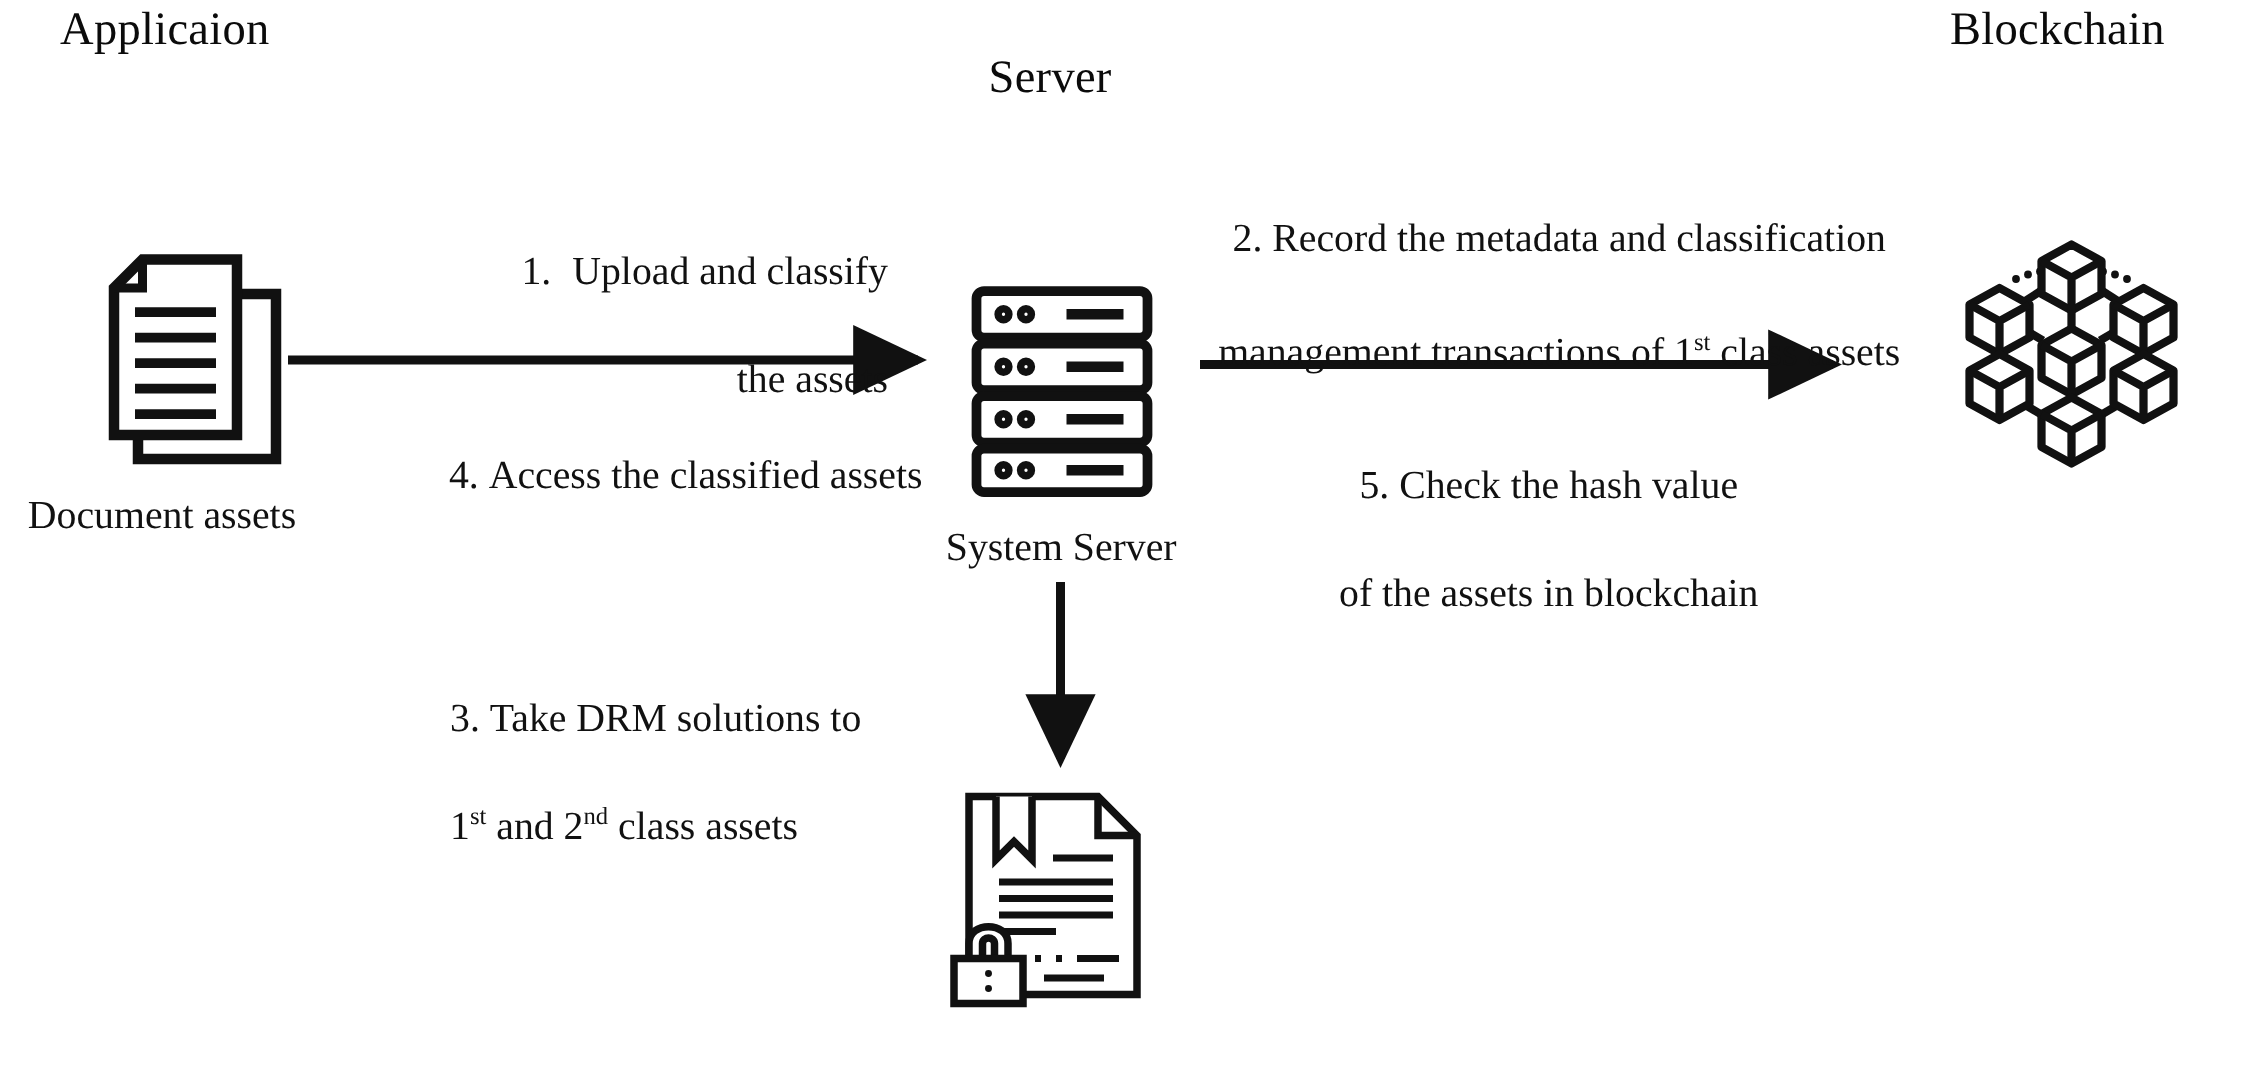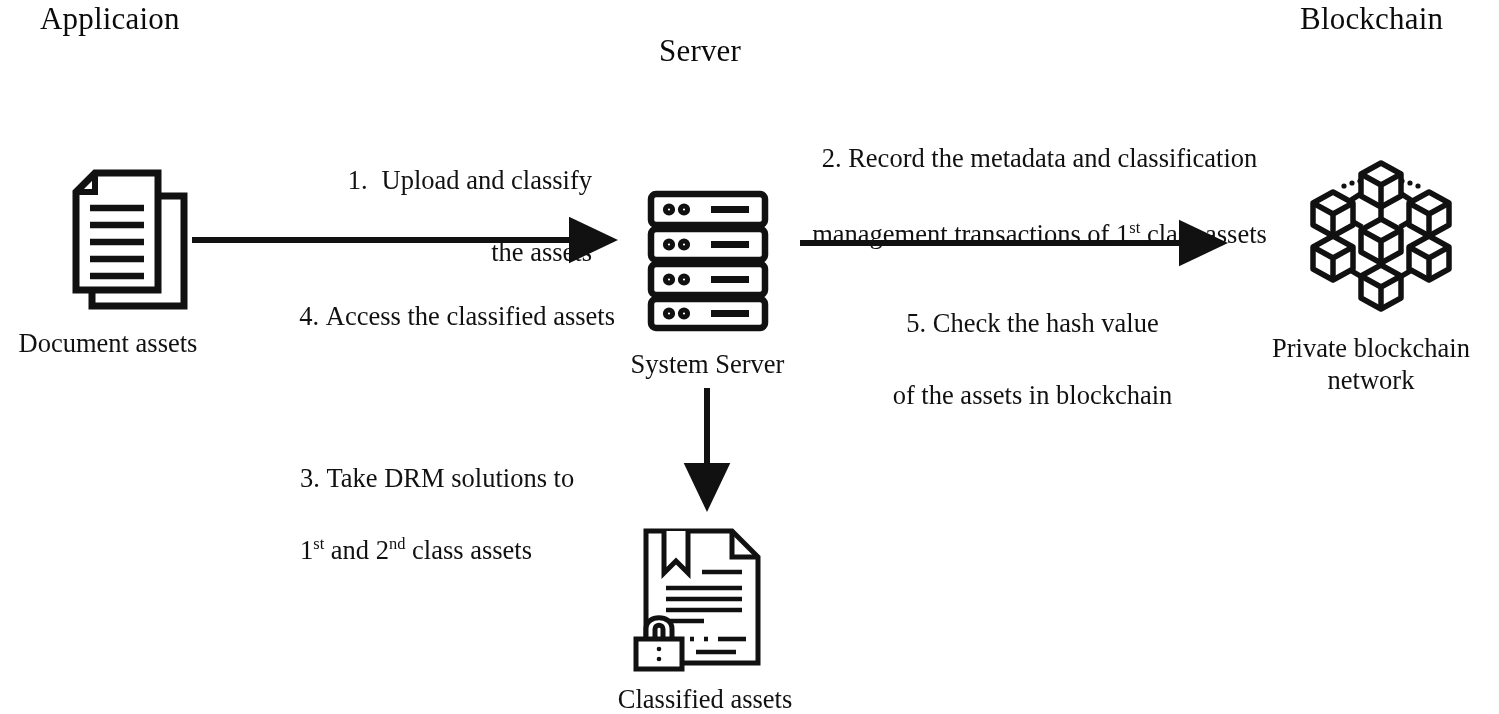--- a/index.html
+++ b/index.html
@@ -269,18 +269,15 @@
         <circle cx="27" cy="124" r="2.3"></circle>
         <circle cx="27" cy="134" r="2.3"></circle>
       </g>
     </svg>
   </div>
 
   <div class="caption" id="cap-document">Document assets</div>
 
   <div class="caption" id="cap-server">System Server</div>
 
-  <div class="caption" id="cap-block">Private blockchain
-network</div>
-
-  <div class="caption" id="cap-classified">Classified assets</div>
+
 
 </div>
 
 </body></html>

